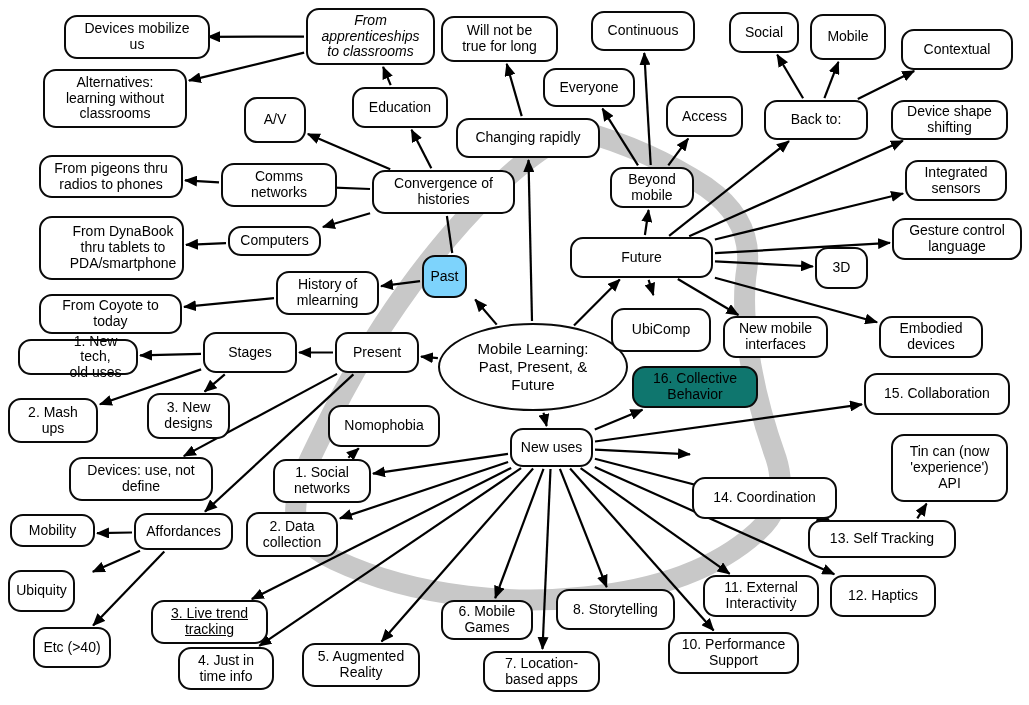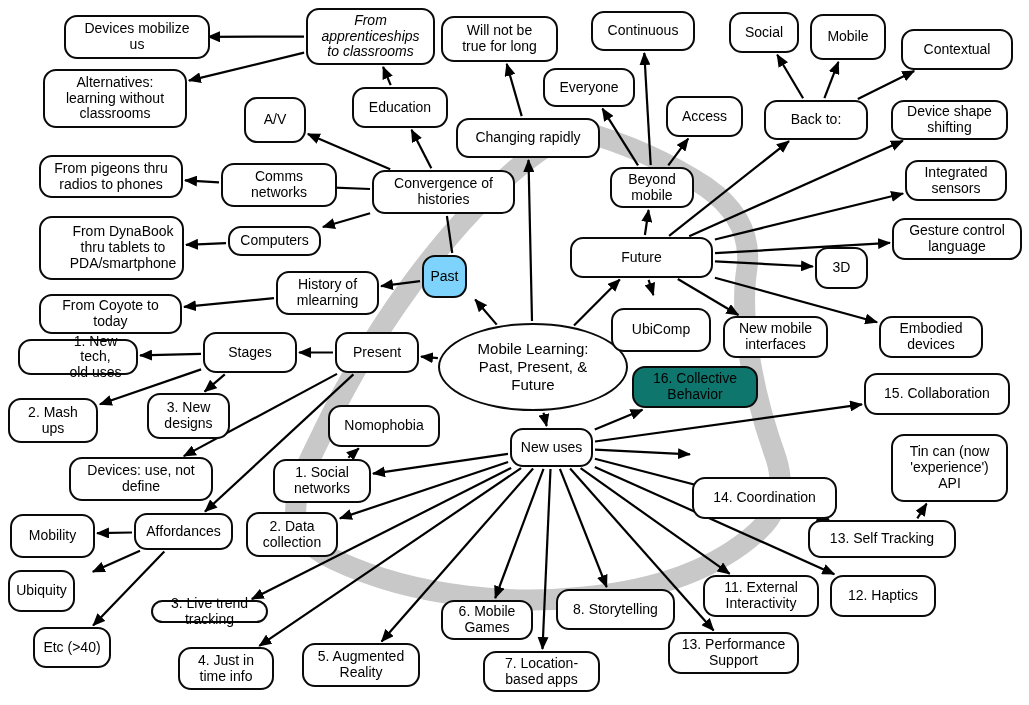--- a/index.html
+++ b/index.html
@@ -171,34 +171,34 @@
       <div class="node" style="left: 692px; top: 437px; width: 145px; height: 42px; background: rgb(255, 255, 255); border-color: rgb(10, 10, 10); margin-top: 40px;">14. Coordination</div>
       <div class="node" style="left: 891px; top: 434px; width: 117px; height: 68px; background: rgb(255, 255, 255); border-color: rgb(10, 10, 10);">Tin can (now
 'experience')
 API</div>
       <div class="node" style="left: 273px; top: 459px; width: 98px; height: 44px; background: rgb(255, 255, 255); border-color: rgb(10, 10, 10);">1. Social
 networks</div>
       <div class="node" style="left: 69px; top: 457px; width: 144px; height: 44px; background: rgb(255, 255, 255); border-color: rgb(10, 10, 10);">Devices: use, not
 define</div>
       <div class="node" style="left: 246px; top: 512px; width: 92px; height: 45px; background: rgb(255, 255, 255); border-color: rgb(10, 10, 10);">2. Data
 collection</div>
-      <div class="node" style="left: 10px; top: 514px; width: 85px; height: 44px; background: rgb(255, 255, 255); border-color: rgb(10, 10, 10);">Mobility</div>
+      <div class="node" style="left: 10px; top: 514px; width: 85px; height: 33px; background: rgb(255, 255, 255); border-color: rgb(10, 10, 10);">Mobility</div>
       <div class="node" style="left: 134px; top: 513px; width: 99px; height: 37px; background: rgb(255, 255, 255); border-color: rgb(10, 10, 10);">Affordances</div>
       <div class="node" style="left: 808px; top: 520px; width: 148px; height: 38px; background: rgb(255, 255, 255); border-color: rgb(10, 10, 10);">13. Self Tracking</div>
       <div class="node" style="left: 8px; top: 570px; width: 67px; height: 42px; background: rgb(255, 255, 255); border-color: rgb(10, 10, 10);">Ubiquity</div>
       <div class="node" style="left: 830px; top: 575px; width: 106px; height: 42px; background: rgb(255, 255, 255); border-color: rgb(10, 10, 10);">12. Haptics</div>
       <div class="node" style="left: 703px; top: 575px; width: 116px; height: 42px; background: rgb(255, 255, 255); border-color: rgb(10, 10, 10);">11. External
 Interactivity</div>
-      <div class="node" style="left: 151px; top: 600px; width: 117px; height: 23px; background: rgb(255, 255, 255); border-color: rgb(10, 10, 10);">3. Live trend
+      <div class="node" style="left: 151px; top: 600px; width: 117px; height: 44px; background: rgb(255, 255, 255); border-color: rgb(10, 10, 10); text-decoration: underline;">3. Live trend
 tracking</div>
       <div class="node" style="left: 441px; top: 600px; width: 92px; height: 40px; background: rgb(255, 255, 255); border-color: rgb(10, 10, 10);">6. Mobile
 Games</div>
       <div class="node" style="left: 556px; top: 589px; width: 119px; height: 41px; background: rgb(255, 255, 255); border-color: rgb(10, 10, 10);">8. Storytelling</div>
       <div class="node" style="left: 33px; top: 627px; width: 78px; height: 41px; background: rgb(255, 255, 255); border-color: rgb(10, 10, 10);">Etc (&gt;40)</div>
-      <div class="node" style="left: 668px; top: 632px; width: 131px; height: 42px; background: rgb(255, 255, 255); border-color: rgb(10, 10, 10);">13. Performance
+      <div class="node" style="left: 668px; top: 632px; width: 131px; height: 42px; background: rgb(255, 255, 255); border-color: rgb(10, 10, 10);">10. Performance
 Support</div>
       <div class="node" style="left: 178px; top: 647px; width: 96px; height: 43px; background: rgb(255, 255, 255); border-color: rgb(10, 10, 10);">4. Just in
 time info</div>
       <div class="node" style="left: 302px; top: 643px; width: 118px; height: 44px; background: rgb(255, 255, 255); border-color: rgb(10, 10, 10);">5. Augmented
 Reality</div>
       <div class="node" style="left: 483px; top: 651px; width: 117px; height: 41px; background: rgb(255, 255, 255); border-color: rgb(10, 10, 10);">7. Location-
 based apps</div>
     </div>
 </div>
 

